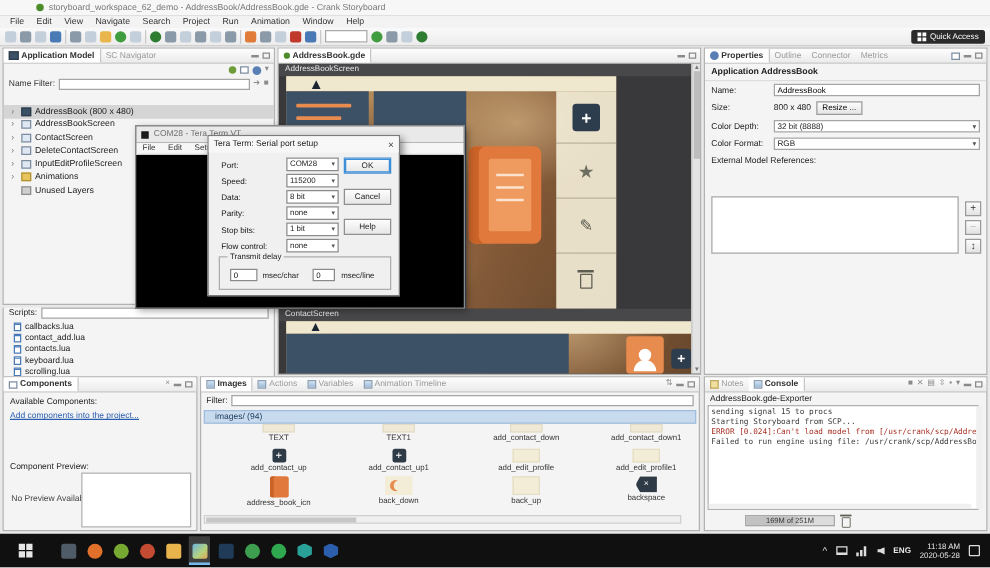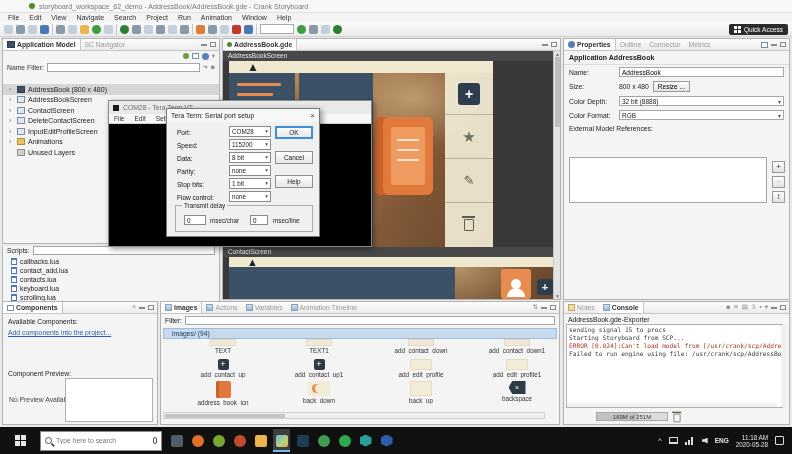--- a/index.html
+++ b/index.html
@@ -685,25 +685,20 @@
     <span class="unit" style="left:34px;top:11px;">msec/char</span>
     <input style="left: 74px; top: 9px; width: 18px;" value="0">
     <span class="unit" style="left:97px;top:11px;">msec/line</span>
   </div>
 </div>
 
 <div class="abs" id="taskbar">
   <div id="start">
       <span class="winlogo"></span>
     </div>
-  <div id="tb-search">
-    <span class="sg"></span>
-    <input placeholder="Type here to search" style="">
-    <span class="mic"></span>
-  </div>
   <div id="tb-apps">
     <div class="tapp">
         <span class="ic-s" style="background:#4f5b66;"></span>
       </div>
     <div class="tapp">
         <span class="ic-c" style="background:#e0702a;"></span>
       </div>
     <div class="tapp">
         <span class="ic-c" style="background:#77a832;"></span>
       </div>

